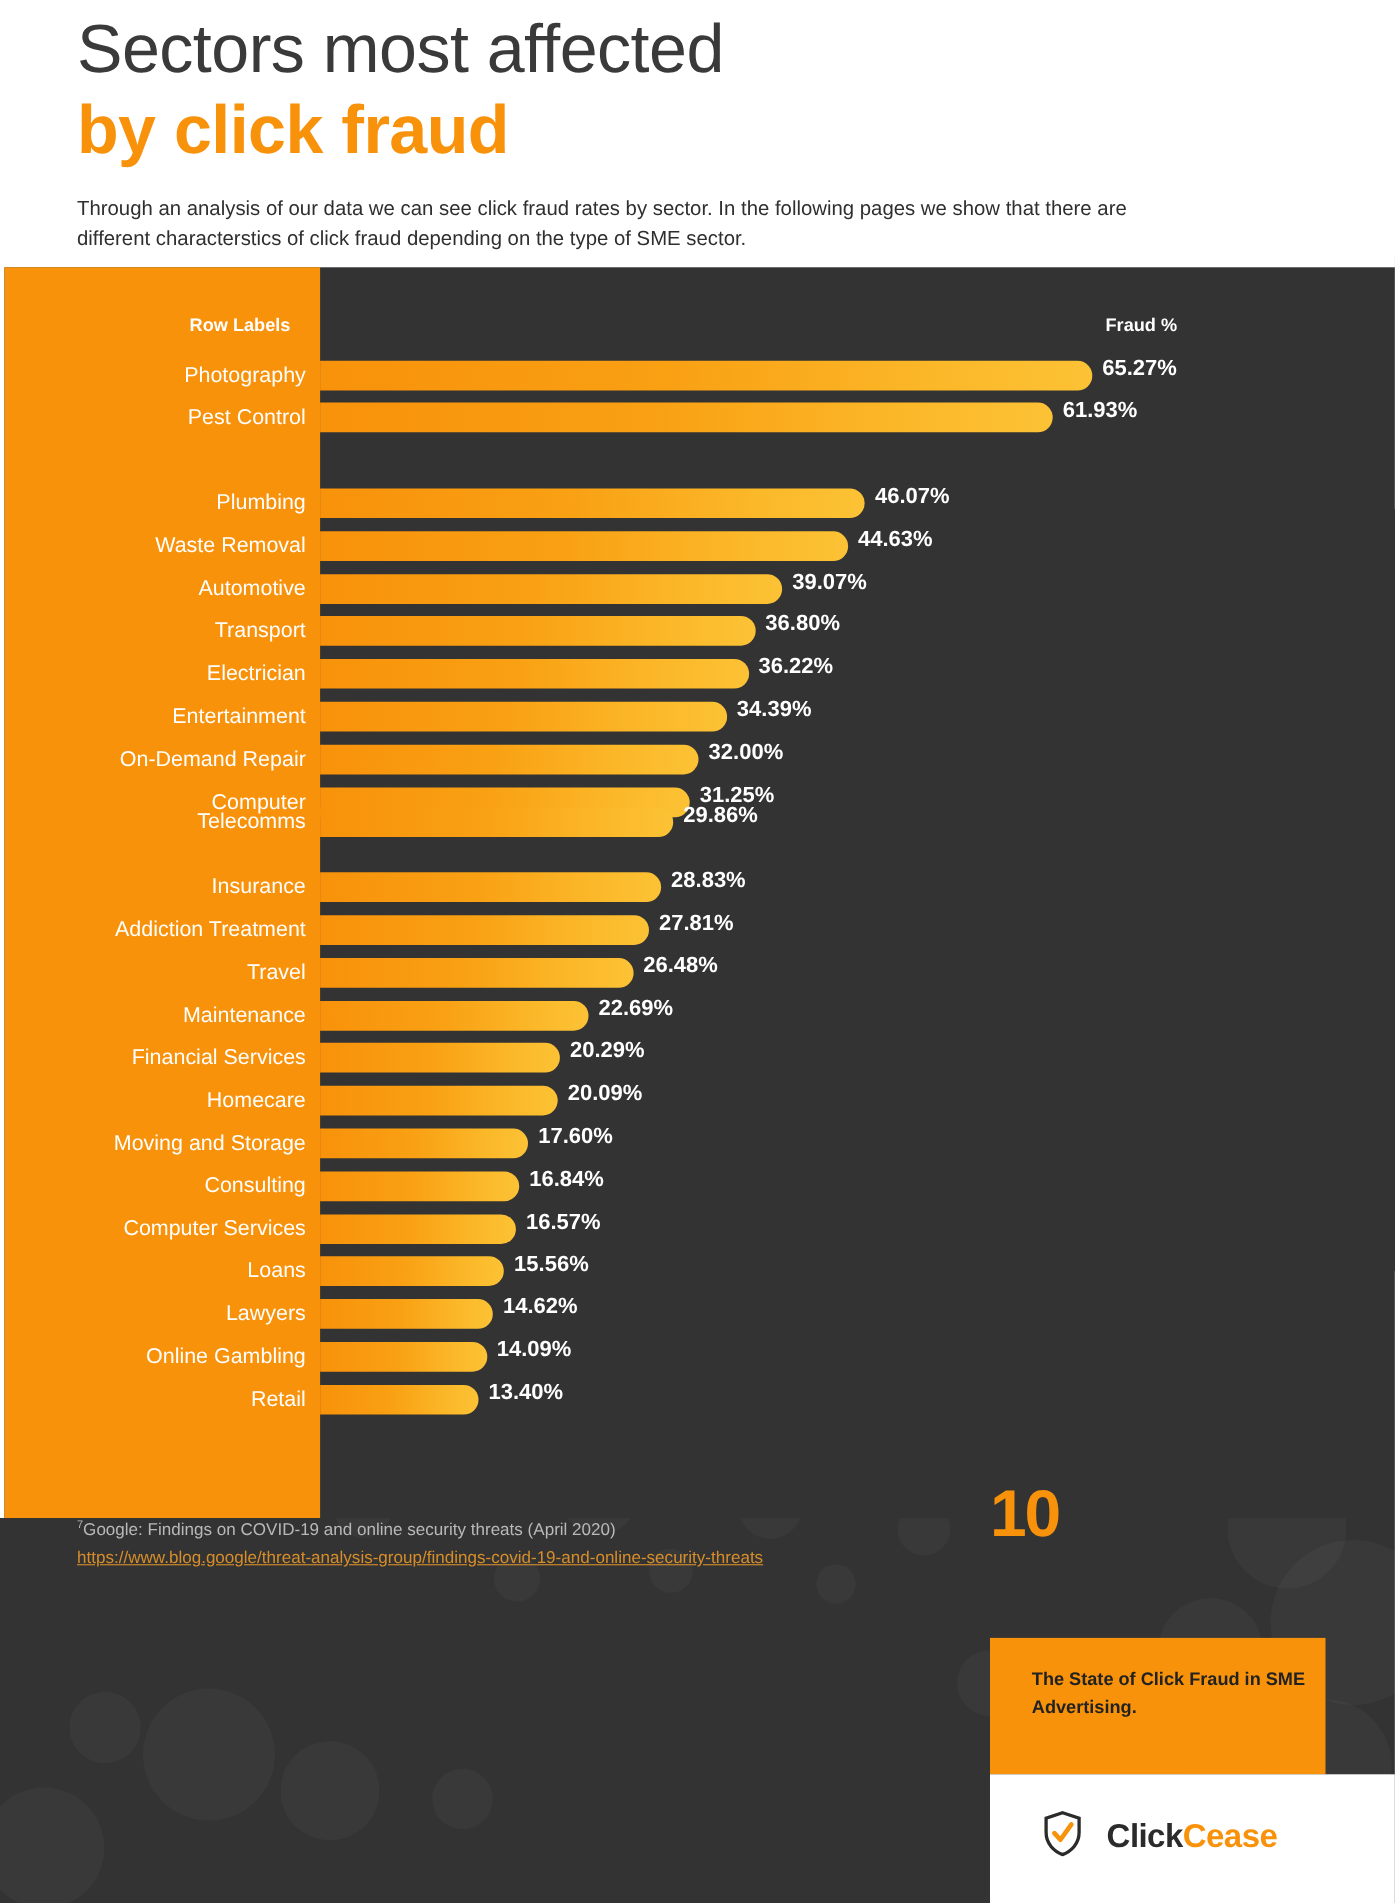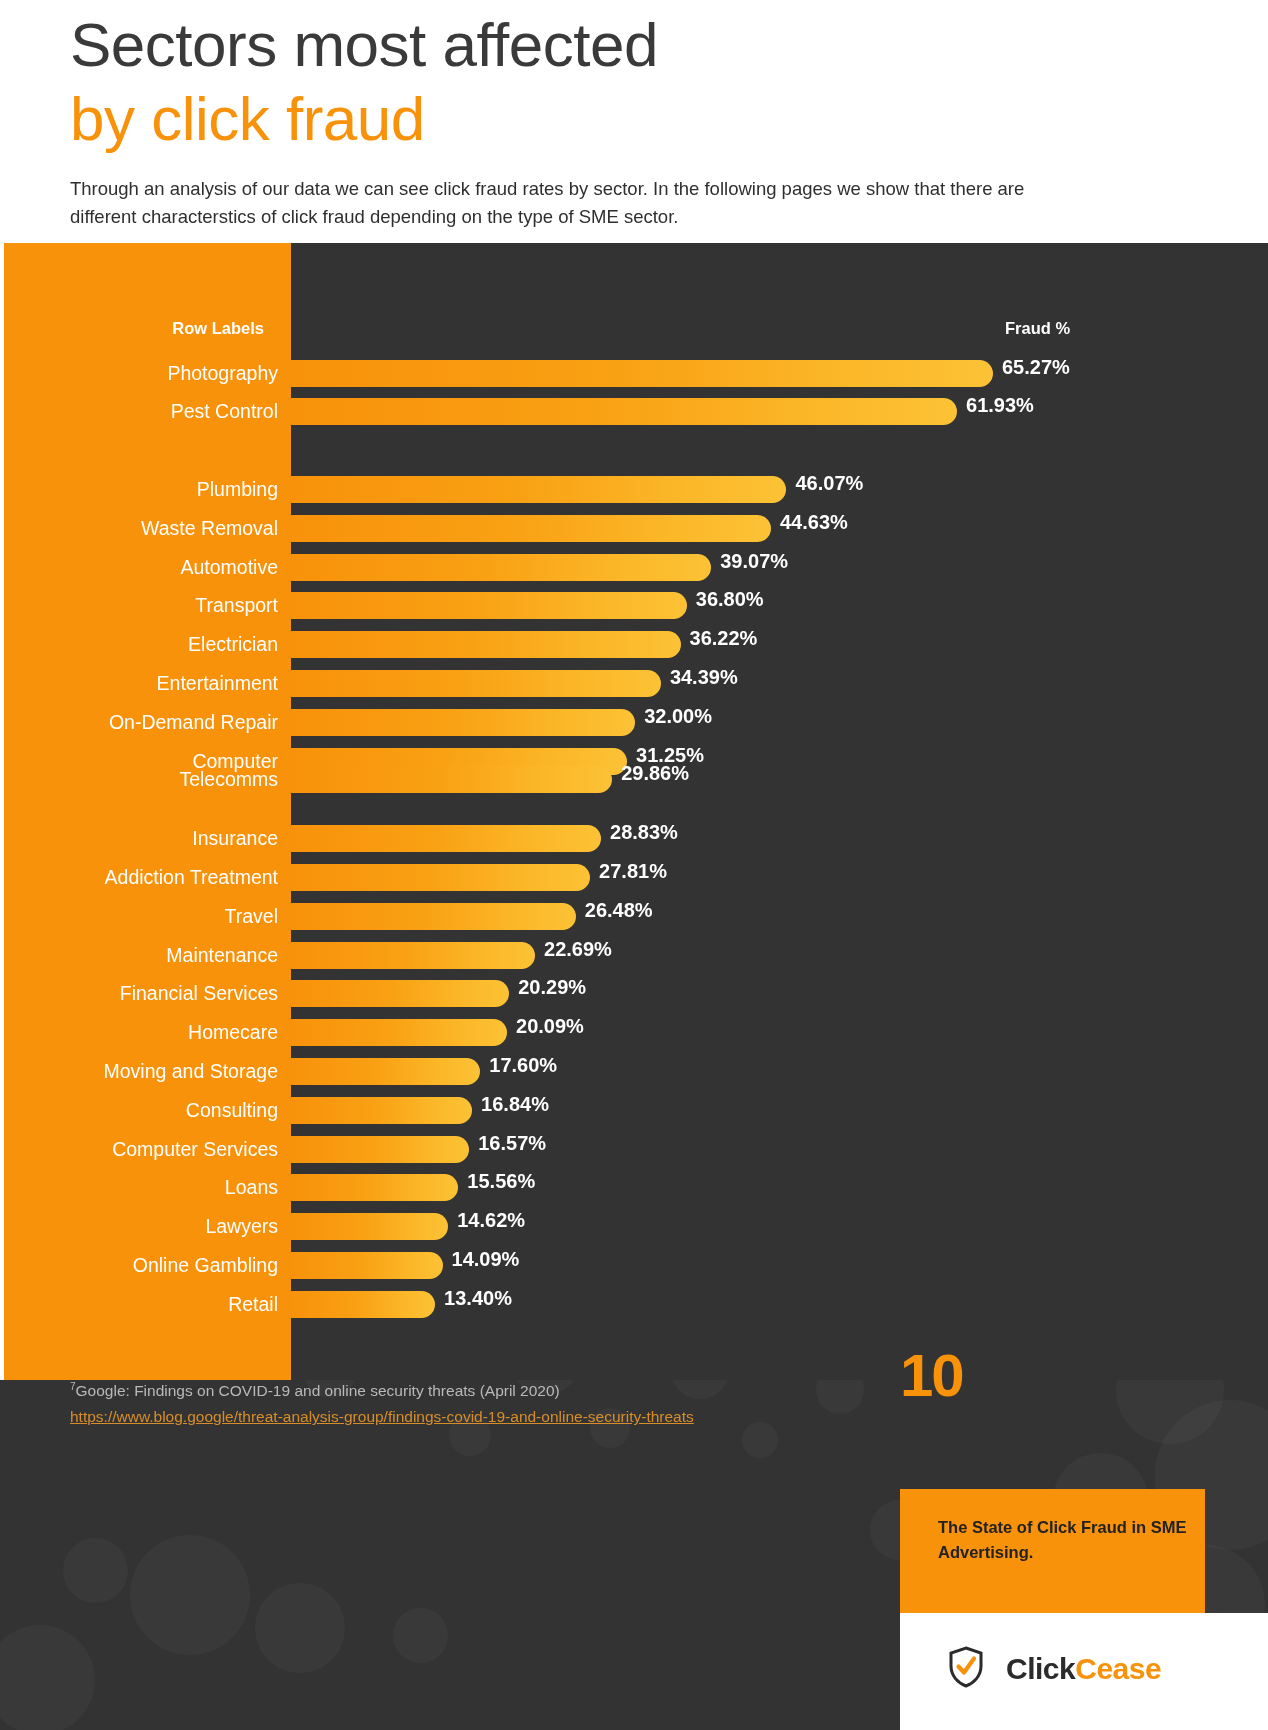--- a/index.html
+++ b/index.html
@@ -12,38 +12,38 @@
   }
 
   
   .header { position:absolute; left:0; top:0; width:1268px; height:243px; background:#ffffff; }
   .title-block { position:absolute; left:70px; top:8px; }
   .title-line1 {
     font-size:62px; line-height:74px; font-weight:400;
     color:#3a3a3a; letter-spacing:-0.5px; white-space:nowrap;
   }
   .title-line2 {
-    font-size:62px; line-height:74px; font-weight:400;
+    font-size:62px; line-height:74px; font-weight:700;
     color:#f8920b; letter-spacing:-0.5px; white-space:nowrap;
   }
   .subtitle {
     position:absolute; left:70px; top:175px; width:1010px;
     font-size:18.5px; line-height:28px; color:#2f2f2f; font-weight:400;
   }
 
   
   .chart-panel {
     position:absolute; left:4px; top:243px; width:1264px; height:1137px;
     background:#333333;
   }
   .orange-col {
     position:absolute; left:0; top:0; width:287px; height:1137px;
     background:#f8920b;
   }
-  .rows { position:absolute; left:0; top:0; width:1168px; height:1137px;margin-top:32px; }
+  .rows { position:absolute; left:0; top:0; width:1168px; height:1137px; }
 
   .header-row { position:absolute; left:0; width:1264px; height:38px; }
   .header-row .rl {
     position:absolute; right:1004px; top:0; height:38px; line-height:38px;
     font-size:16.5px; font-weight:600; color:#ffffff; white-space:nowrap;
   }
   .header-row .fp {
     position:absolute; left:1001px; top:0; height:38px; line-height:38px;
     font-size:16.5px; font-weight:600; color:#ffffff; white-space:nowrap;
   }

